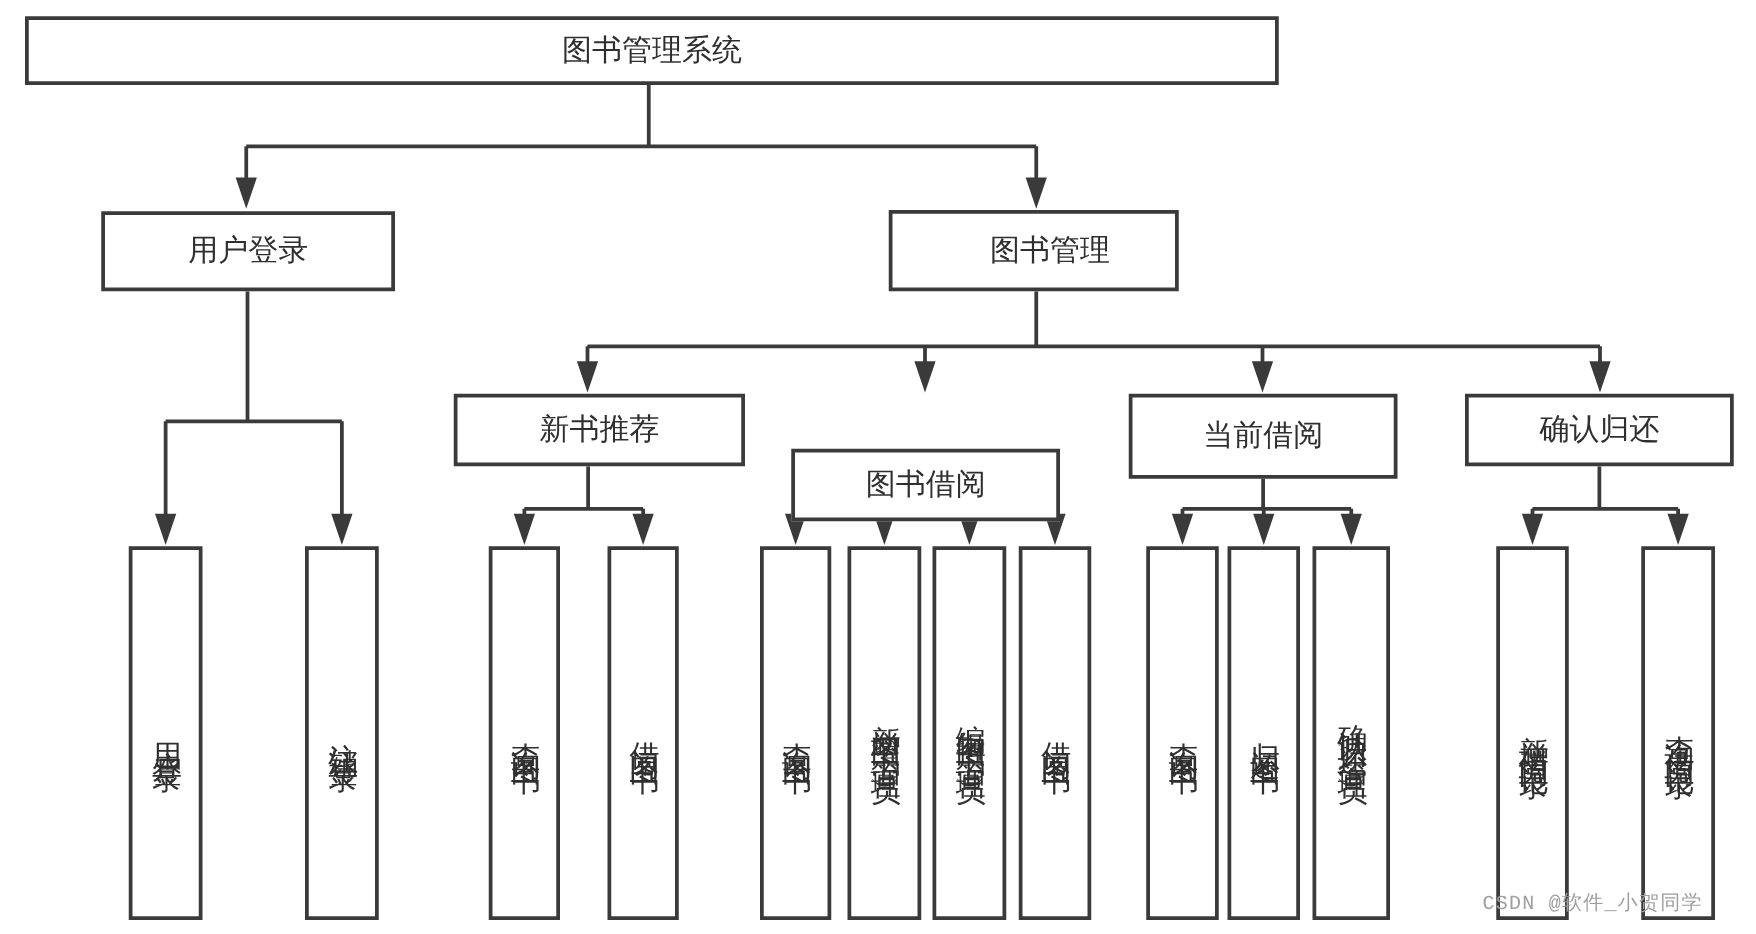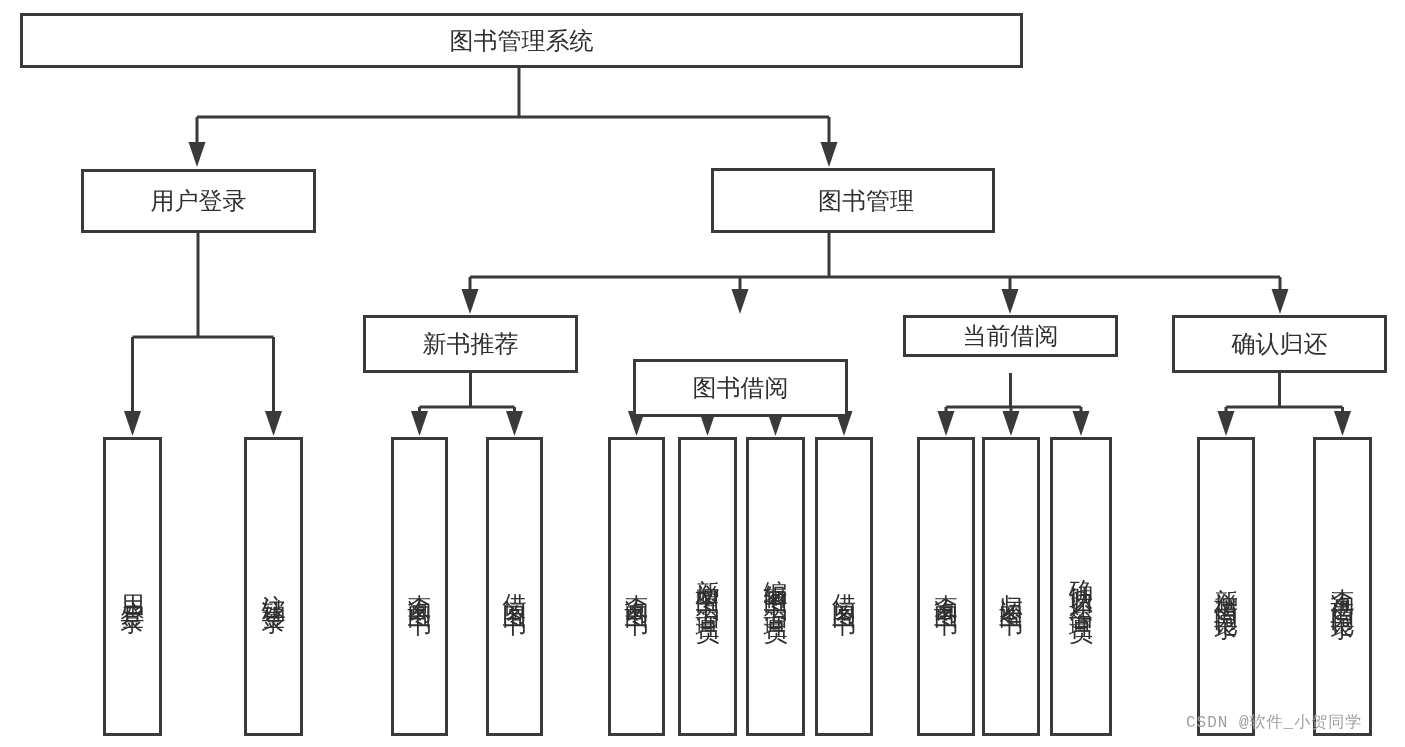--- a/index.html
+++ b/index.html
@@ -123,31 +123,31 @@
     </g>
   </svg>
 
   <div class="box" style="left:20px; top:13px; width:1003px; height:55px;">
     <span>图书管理系统</span>
   </div>
 
   <div class="box" style="left:81px; top:169px; width:235px; height:64px;">
     <span>用户登录</span>
   </div>
-  <div class="box" style="left:711px; top:168px; width:284px; height:65px;padding-left:26px;">
+  <div class="box" style="left:711px; top:168px; width:232px; height:65px;padding-left:26px;">
     <span>图书管理</span>
   </div>
 
-  <div class="box" style="left:363px; top:315px; width:215px; height:58px;">
+  <div class="box" style="left:363px; top:315px; width:233px; height:58px;">
     <span>新书推荐</span>
   </div>
   <div class="box" style="left:633px; top:315px; width:215px; height:58px;margin-top:44px;">
     <span>图书借阅</span>
   </div>
-  <div class="box" style="left:903px; top:315px; width:215px; height:42px;justify-content:center;">
+  <div class="box" style="left:903px; top:315px; width:215px; height:68px;justify-content:center;">
     <span>当前借阅</span>
   </div>
   <div class="box" style="left:1172px; top:315px; width:215px; height:58px;">
     <span>确认归还</span>
   </div>
 
   <div class="box" style="left:103px; top:437px; width:59px; height:299px;">
     <span class="vlabel">用户登录</span>
   </div>
   <div class="box" style="left:244px; top:437px; width:59px; height:299px;">

